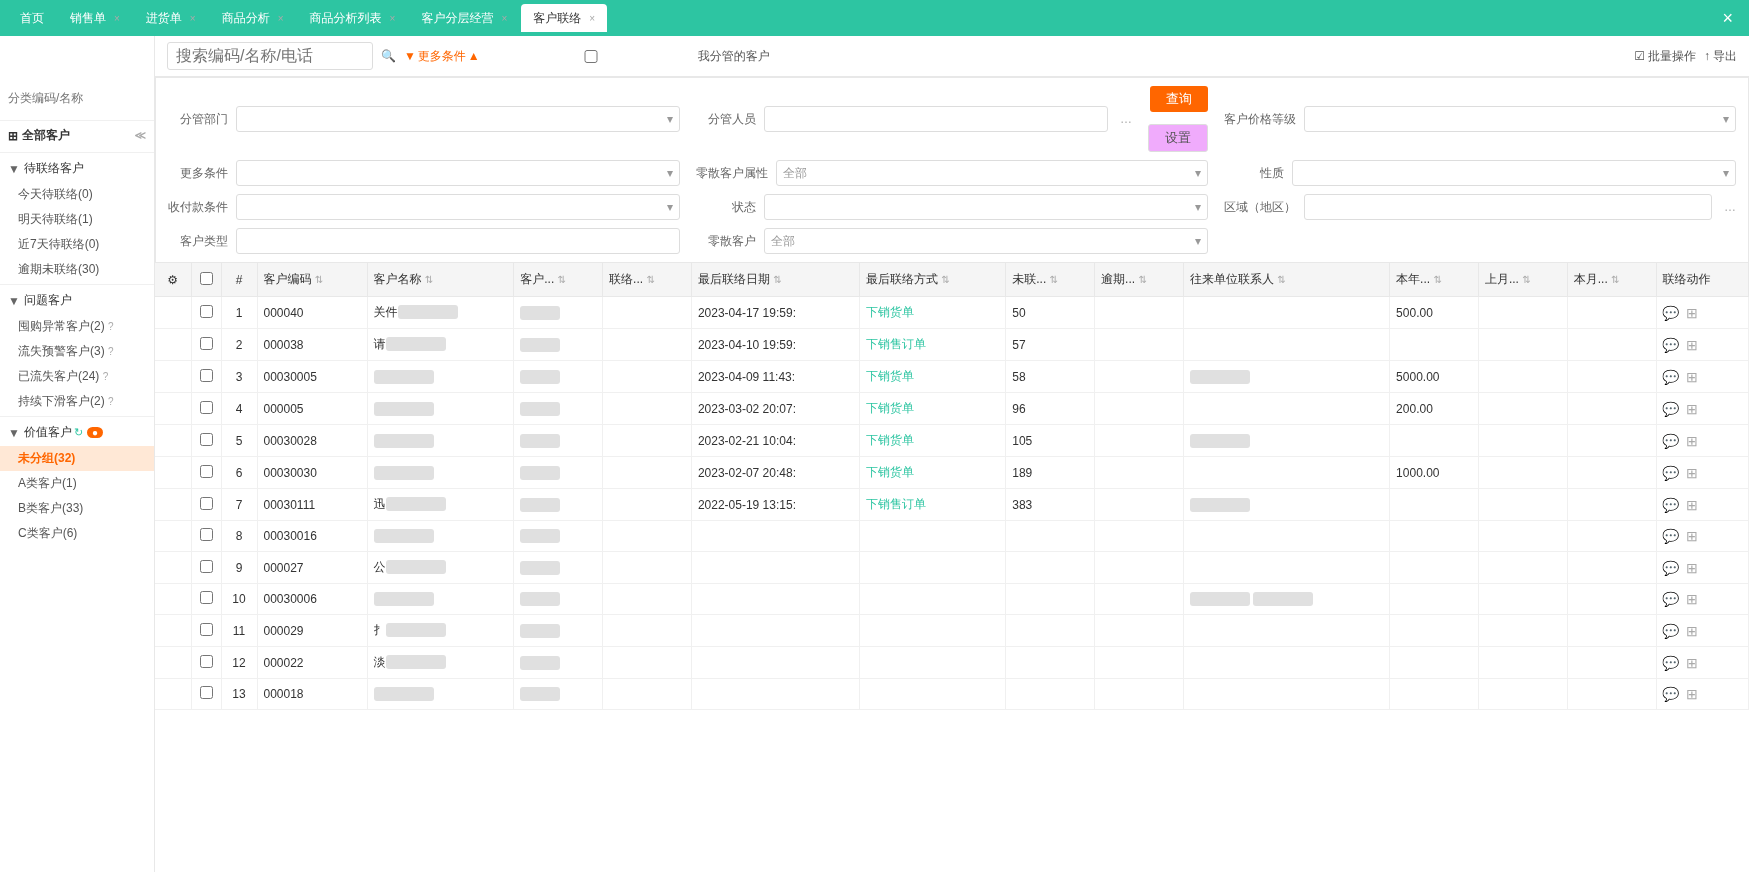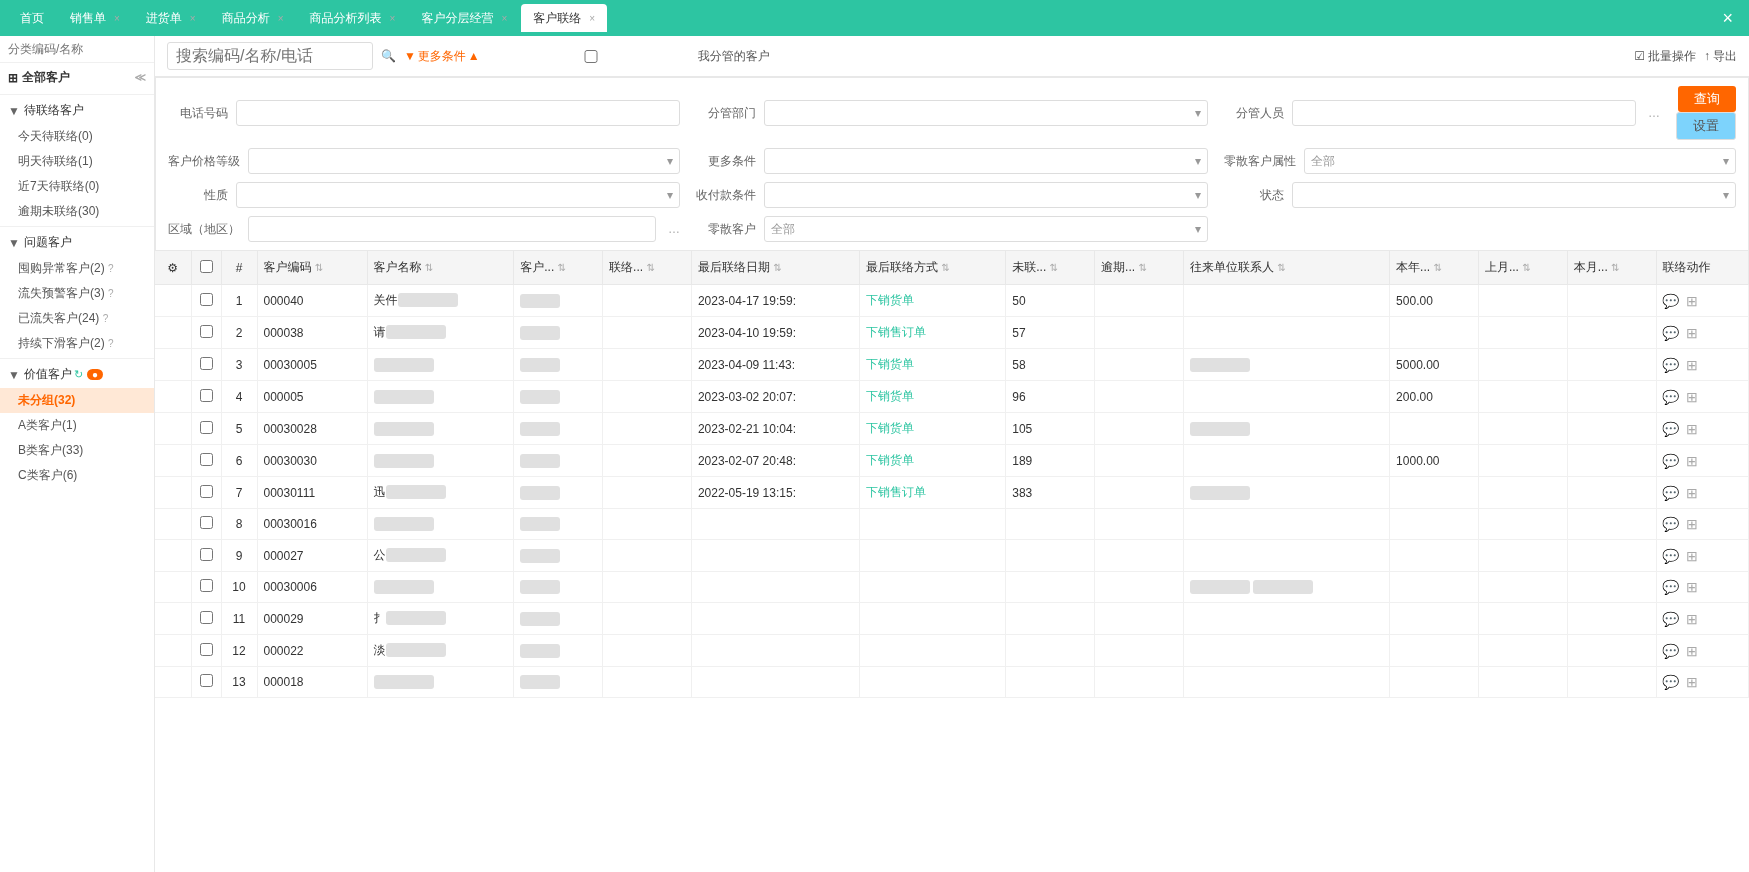--- a/index.html
+++ b/index.html
@@ -48,23 +48,24 @@
       background: #fff;
       border-right: 1px solid #e8e8e8;
       display: flex;
       flex-direction: column;
       overflow-y: auto;
       flex-shrink: 0;
     }
     .sidebar-search {
       display: flex;
       align-items: center;
-      padding: 6px 8px;
+      padding: 15px 8px;
       border-bottom: 1px solid #f0f0f0;
       gap: 4px;
+      margin-top: 40px;
     }
     .sidebar-search input {
       border: none;
       outline: none;
       font-size: 12px;
       flex: 1;
       color: #999;
     }
     .sidebar-section-header {
       display: flex;
@@ -195,34 +196,34 @@
       height: 26px;
       display: flex;
       align-items: center;
       justify-content: space-between;
       cursor: pointer;
     }
     .filter-select span { color: #999; }
     .filter-actions {
       display: flex;
       flex-direction: column;
-      gap: 0;
+      gap: 12px;
       align-items: flex-end;
     }
     .btn-query {
       background: #f60;
       color: #fff;
       border: none;
       border-radius: 3px;
       padding: 4px 16px;
       cursor: pointer;
       font-size: 13px;
     }
     .btn-reset {
-      background: #7dd3fc;
+      background: #f0abfc;
       color: #555;
       border: 1px solid #ddd;
       border-radius: 3px;
       padding: 4px 16px;
       cursor: pointer;
       font-size: 13px;
     }
     .filter-dots { color: #aaa; cursor: pointer; }
 
     
@@ -431,24 +432,20 @@
         <div class="toolbar-btn">
           <span>↑</span>
           <span>导出</span>
         </div>
       </div>
     </div>
 
     <div class="advanced-filter">
 
       <div class="filter-row">
-        <span class="filter-label">电话号码</span>
-        <input class="filter-input" type="text" value="" style="">
-      </div>
-      <div class="filter-row">
         <span class="filter-label">分管部门</span>
         <div class="filter-select">
           <span></span>
           <span>▾</span>
         </div>
       </div>
       <div class="filter-row" style="position:relative;">
         <span class="filter-label">分管人员</span>
         <input class="filter-input" type="text" value="" style="flex: 1 1 0%;">
         <span class="filter-dots" style="margin-left:4px;">…</span>
@@ -499,20 +496,24 @@
         <div class="filter-select" style="flex:1;">
           <span></span>
           <span>▾</span>
         </div>
       </div>
 
       <div class="filter-row">
         <span class="filter-label">区域（地区）</span>
         <input class="filter-input" type="text" value="" style="flex: 1 1 0%;">
         <span class="filter-dots" style="margin-left:4px;">…</span>
+      </div>
+      <div class="filter-row">
+        <span class="filter-label">客户类型</span>
+        <input class="filter-input" type="text" value="" style="">
       </div>
       <div class="filter-row">
         <span class="filter-label">零散客户</span>
         <div class="filter-select" style="flex:1;">
           <span>全部</span>
           <span>▾</span>
         </div>
       </div>
     </div>
 

